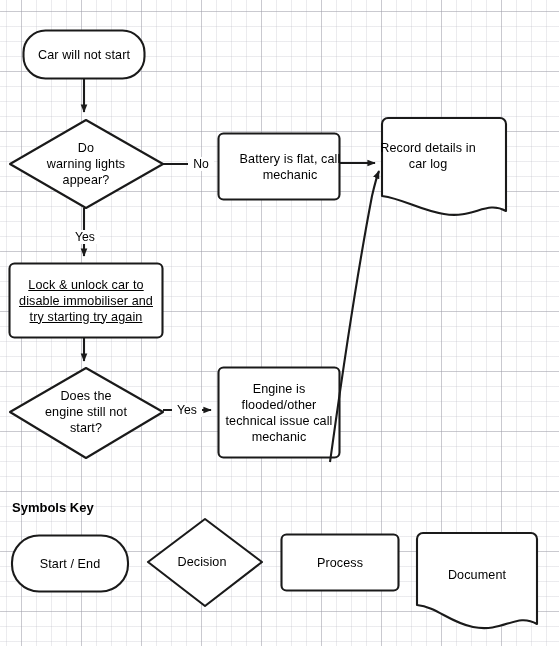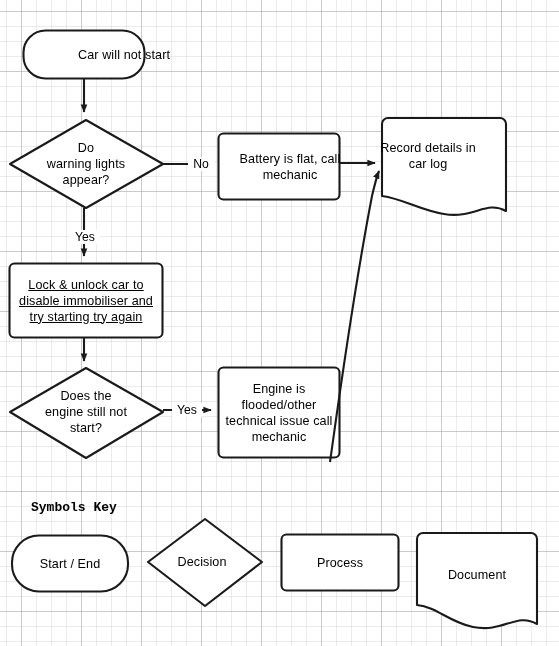--- a/index.html
+++ b/index.html
@@ -106,21 +106,21 @@
     <rect x="12" y="535.5" width="116" height="56" rx="27" ry="27" fill="#ffffff" stroke="#1a1a1a" stroke-width="2.1"></rect>
 
     <path d="M205,519 L262,562 L205,606 L148,562 Z" fill="#ffffff" stroke="#1a1a1a" stroke-width="2.1" stroke-linejoin="round"></path>
 
     <rect x="281.5" y="534.5" width="117" height="56" rx="5" ry="5" fill="#ffffff" stroke="#1a1a1a" stroke-width="2.1"></rect>
 
     <path d="M417,539 a6,6 0 0 1 6,-6 L531,533 a6,6 0 0 1 6,6 L537,624
              C516,612 504,633 473,627 C449,622 437,607 417,605 Z" fill="#ffffff" stroke="#1a1a1a" stroke-width="2.1" stroke-linejoin="round"></path>
   </svg>
 
-  <div class="node-label" style="left:23px; top:30px; width:122px; height:49px;padding-left:40px;">Car will not start</div>
+  <div class="node-label" style="left:23px; top:30px; width:122px; height:49px;">Car will not start</div>
 
   <div class="node-label" style="left:22px; top:122px; width:128px; height:84px;">Do
 warning lights
 appear?</div>
 
   <div class="node-label" style="left:220px; top:134px; width:140px; height:65px;">Battery is flat, call
 mechanic</div>
 
   <div class="node-label" style="left:368px; top:124px; width:120px; height:64px;">Record details in
 car log</div>
@@ -137,21 +137,21 @@
 flooded/other
 technical issue call
 mechanic</div>
 
   <div class="edge-label" style="left:174px; top:157px; width:24px;margin-left:14px;">No</div>
 
   <div class="edge-label" style="left:70px; top:230px; width:28px;">Yes</div>
 
   <div class="edge-label" style="left:172px; top:403px; width:28px;">Yes</div>
 
-  <div class="section-title" style="left:31px; top:500px;font-family:Liberation Mono, monospace;">Symbols Key</div>
+  <div class="section-title" style="left:12px; top:500px;">Symbols Key</div>
 
   <div class="node-label" style="left:12px; top:536px; width:116px; height:55px;">Start / End</div>
 
   <div class="node-label" style="left:158px; top:540px; width:88px; height:44px;">Decision</div>
 
   <div class="node-label" style="left:282px; top:535px; width:116px; height:55px;">Process</div>
 
   <div class="node-label" style="left:418px; top:543px; width:118px; height:64px;">Document</div>
 
 </div>

